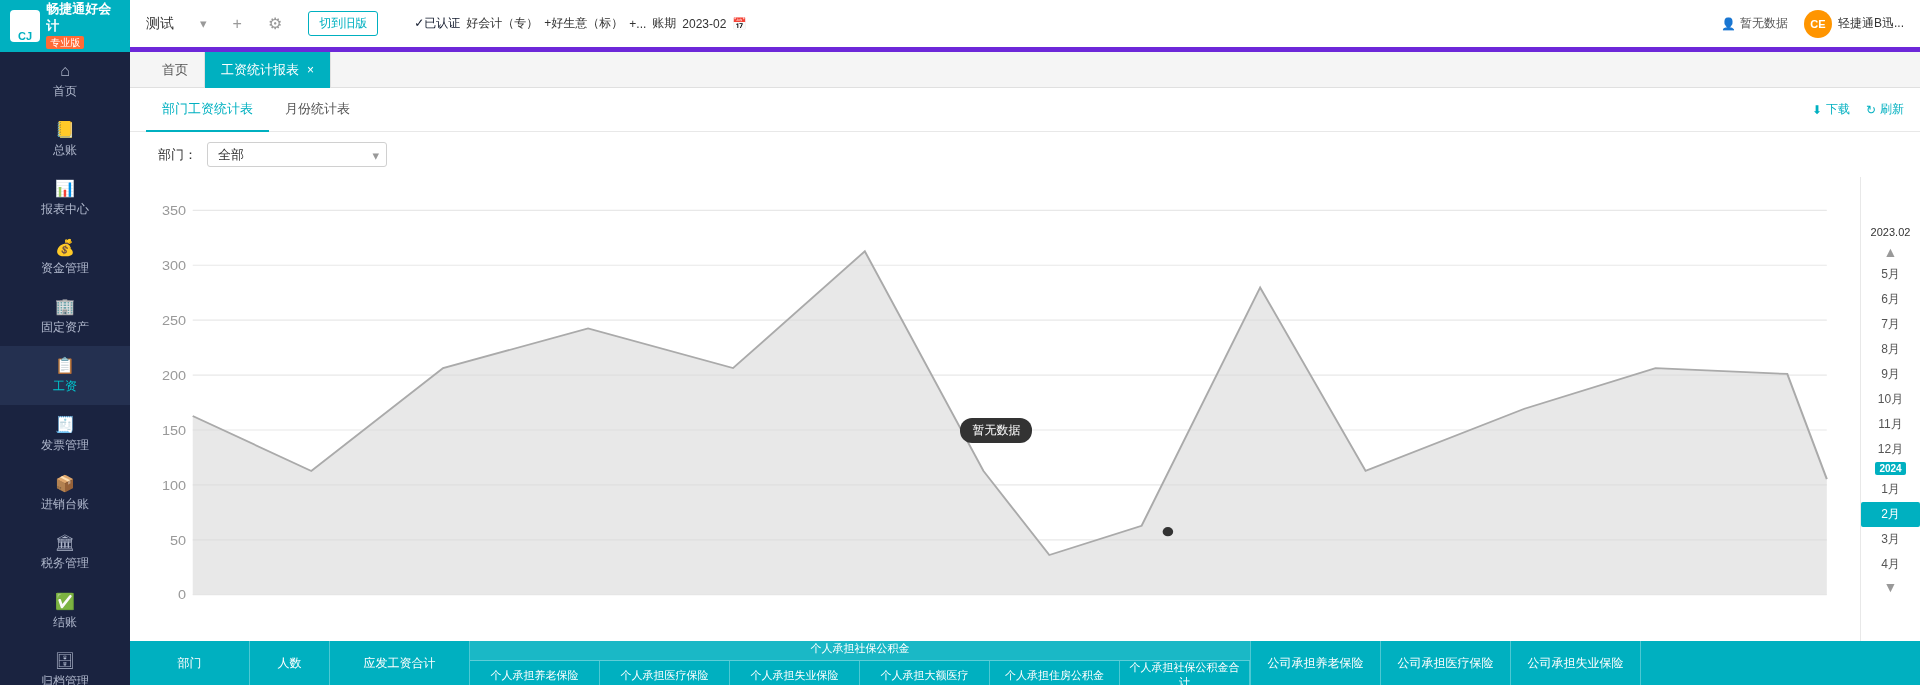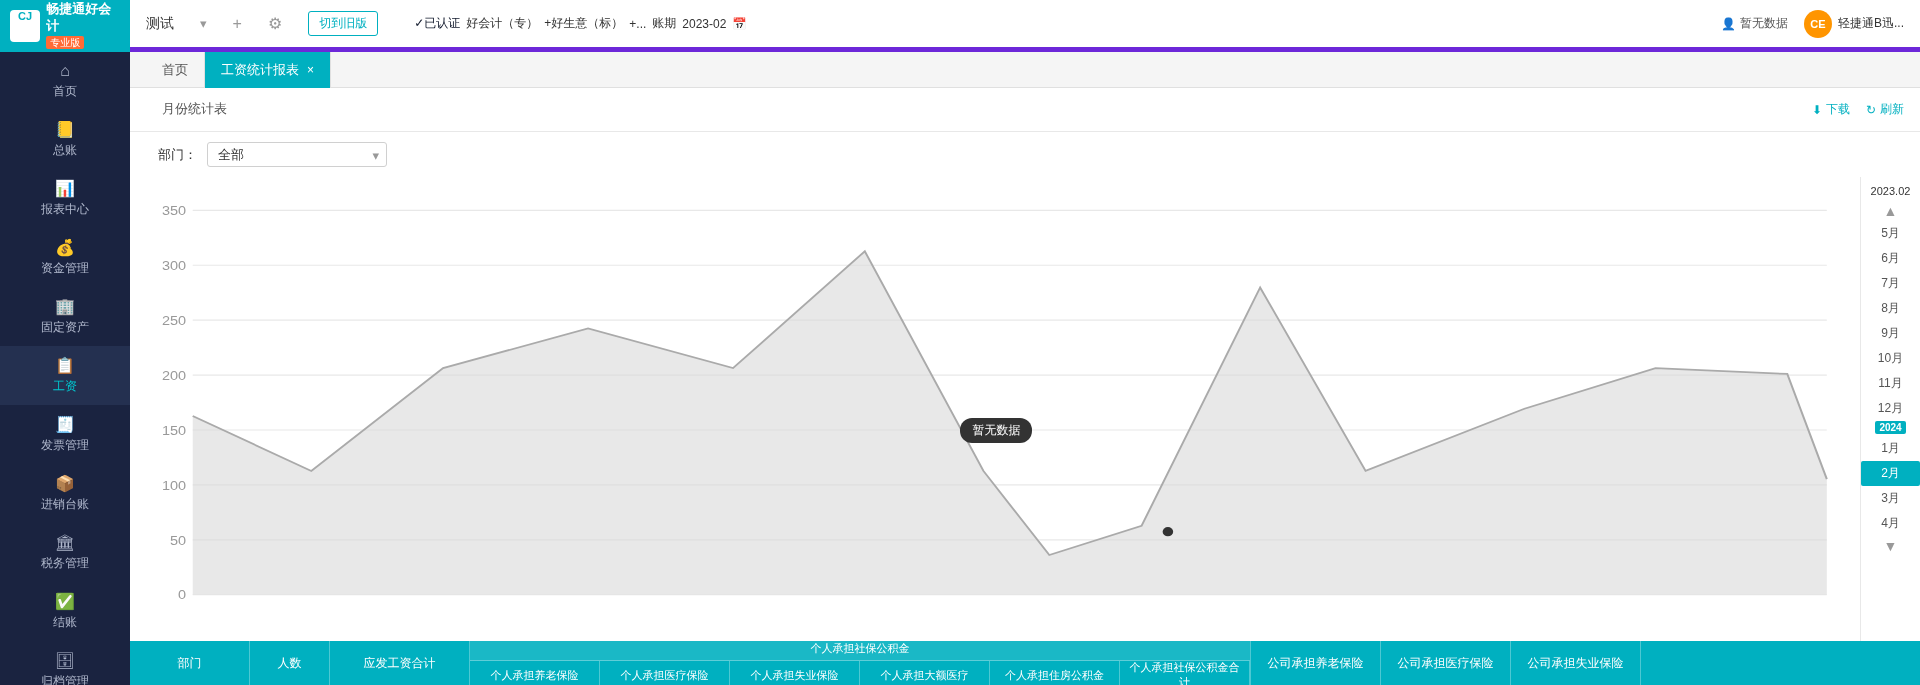--- a/index.html
+++ b/index.html
@@ -22,21 +22,21 @@
       font-size: 12px;
       display: flex;
       align-items: center;
       gap: 6px;
       height: 52px;
     }
     .sidebar-logo-icon {
       width: 32px; height: 32px;
       background: white;
       border-radius: 4px;
-      display: flex; align-items: flex-start; justify-content: center;
+      display: flex; align-items: flex-end; justify-content: center;
       color: #00b0c0; font-weight: bold; font-size: 11px;
     }
     .sidebar-logo-text { line-height: 1.3; }
     .sidebar-logo-text .brand { font-size: 13px; font-weight: bold; }
     .sidebar-logo-text .edition { font-size: 10px; background: #ff6b35; color: white; padding: 1px 4px; border-radius: 2px; }
     .sidebar-nav { flex: 1; overflow-y: auto; }
     .sidebar-item {
       display: flex; flex-direction: column; align-items: center;
       padding: 10px 0; cursor: pointer; color: #b0b8cc;
       transition: background 0.2s;
@@ -230,20 +230,21 @@
       padding: 4px 0;
       flex-shrink: 0;
       overflow-y: auto;
       font-size: 12px;
     }
     .right-panel-date {
       font-size: 11px;
       color: #333;
       padding: 4px 2px;
       text-align: center;
+      margin-top: 41px;
     }
     .right-panel-nav {
       cursor: pointer;
       color: #999;
       font-size: 14px;
       padding: 2px;
     }
     .right-panel-month {
       padding: 4px 6px;
       cursor: pointer;
@@ -368,20 +369,21 @@
   </div>
 
   <div class="tabs-bar" id="tabs-bar">
       <div class="tab tab-home">首页</div>
       <div class="tab active">工资统计报表<span class="close-btn">×</span></div>
     </div>
 
   <div class="content">
 
     <div class="subtabs" id="subtabs">
+      <div class="subtab active">部门工资统计表</div>
         <div class="subtab">月份统计表</div>
         <div class="subtabs-actions">
         <div class="action-btn">
           <span>⬇</span>
           <span>下载</span>
         </div>
         <div class="action-btn">
           <span>↻</span>
           <span>刷新</span>
         </div>

